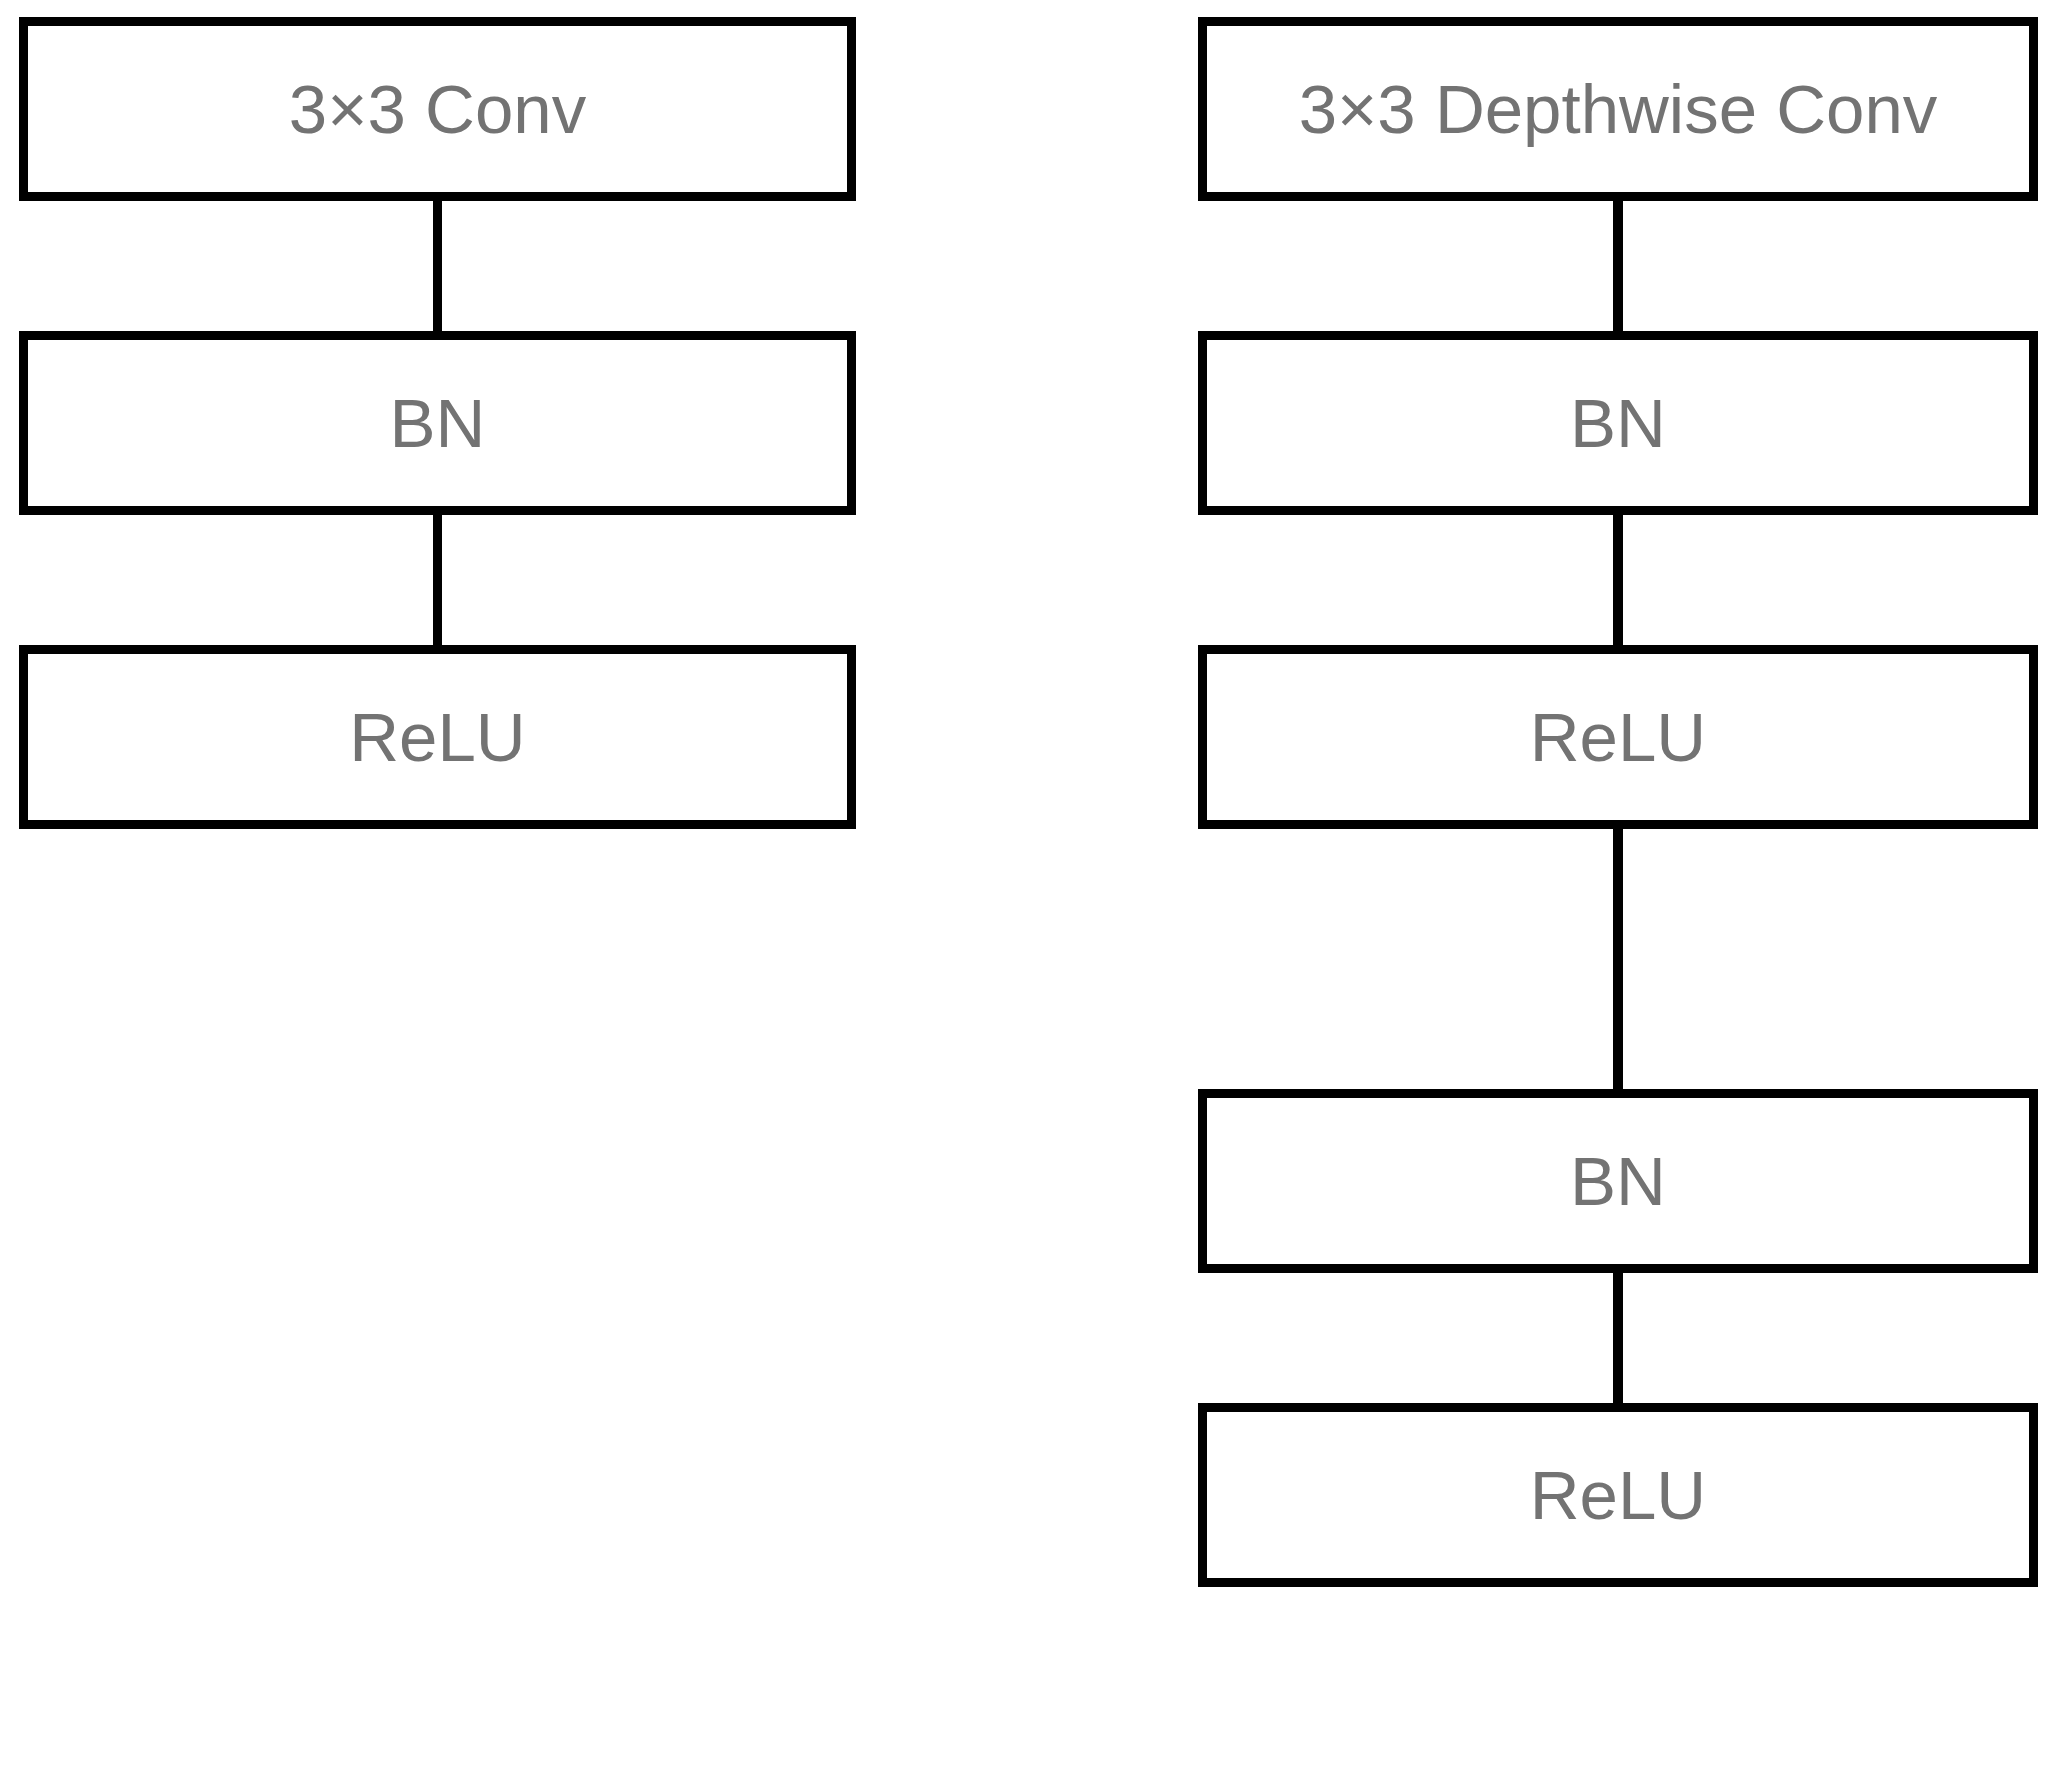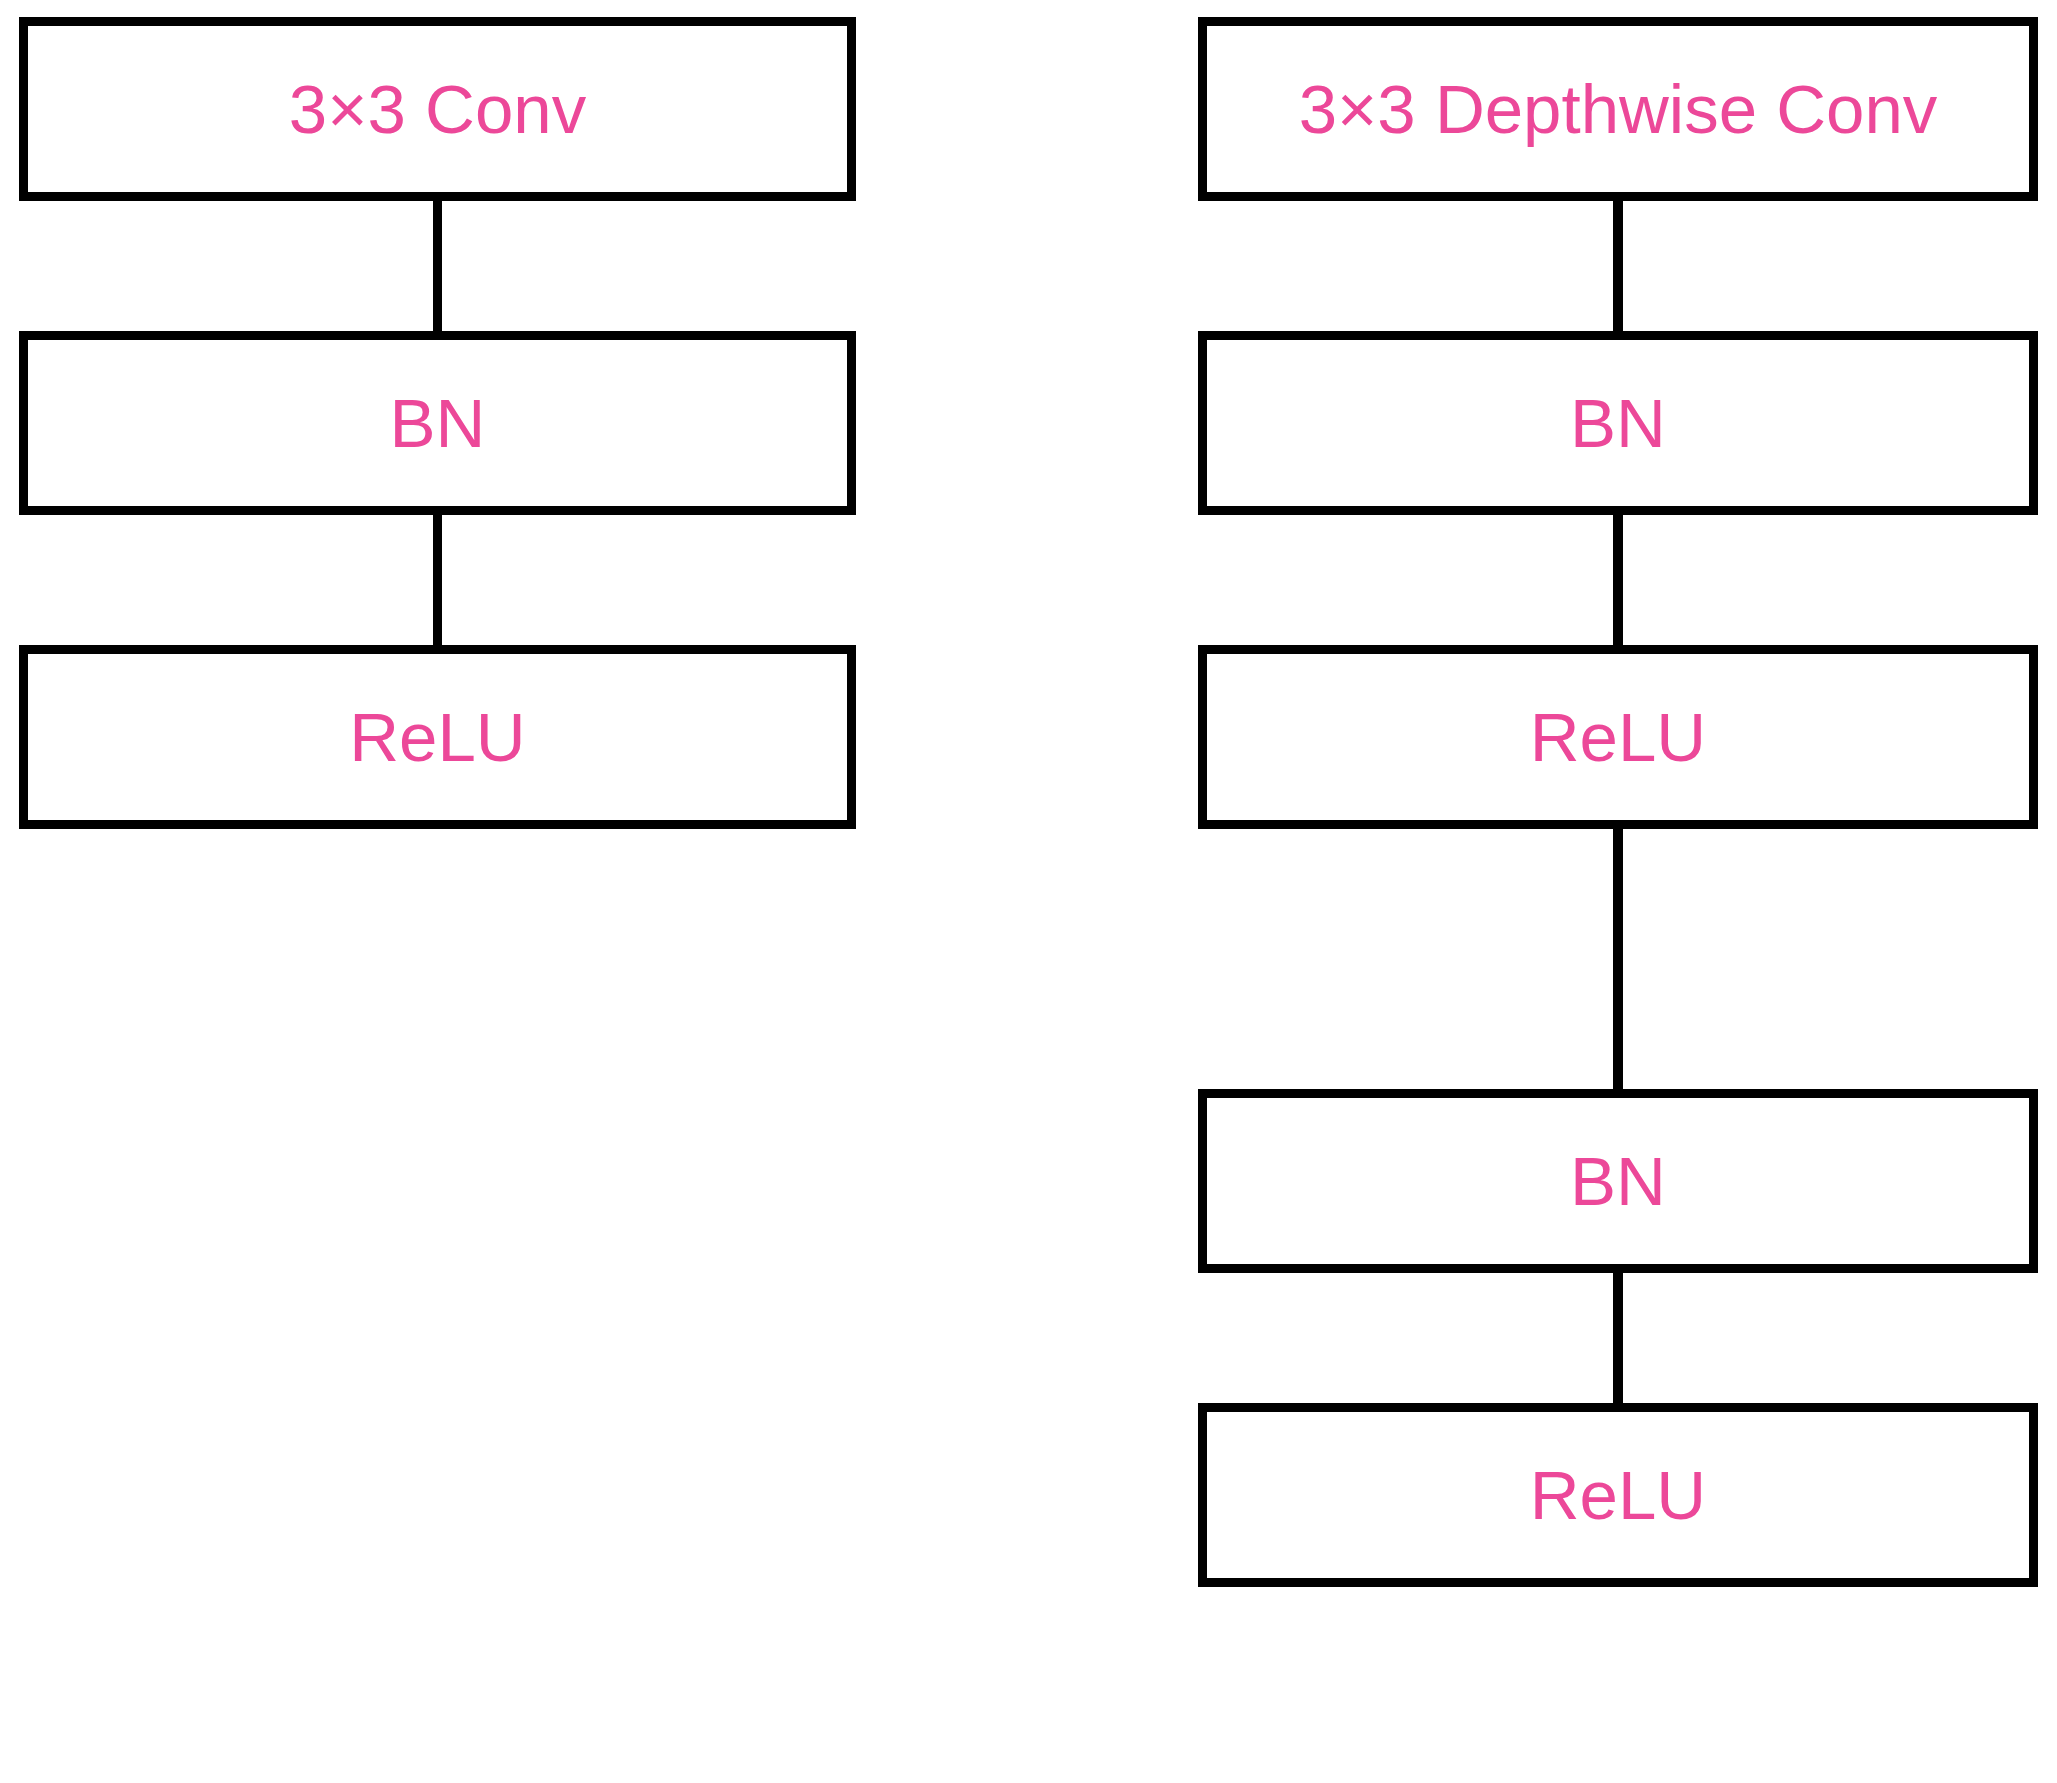--- a/index.html
+++ b/index.html
@@ -32,21 +32,21 @@
     background: #ffffff;
     display: flex;
     align-items: center;
     justify-content: center;
     flex: 0 0 auto;
   }
   .node-label {
     font-size: 69px;
     line-height: 1;
     white-space: nowrap;
-    color: #ec4899;
+    color: #737373;
   }
   .connector {
     width: 9.5px;
     height: 130px;
     background: #000000;
     flex: 0 0 auto;
   }
 </style>
 </head>
 <body>

